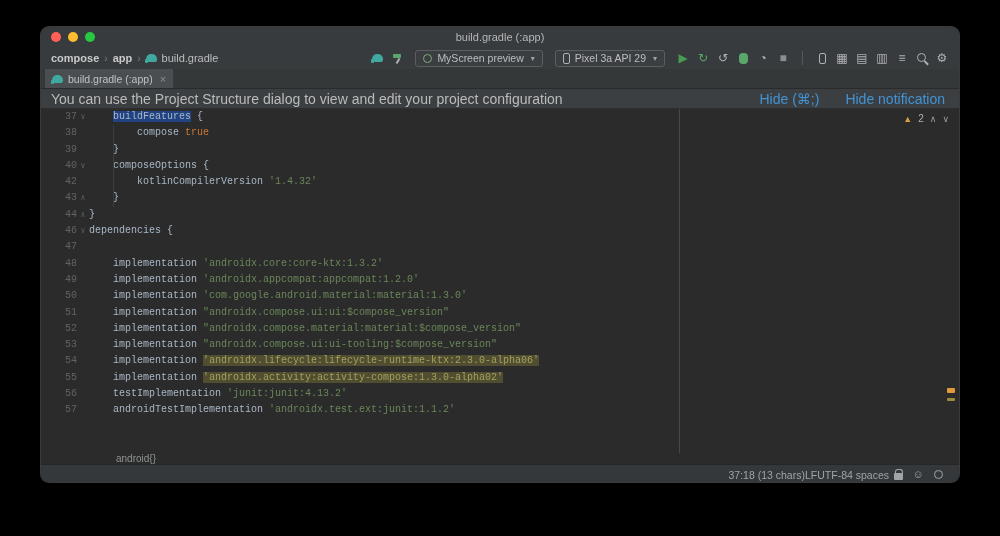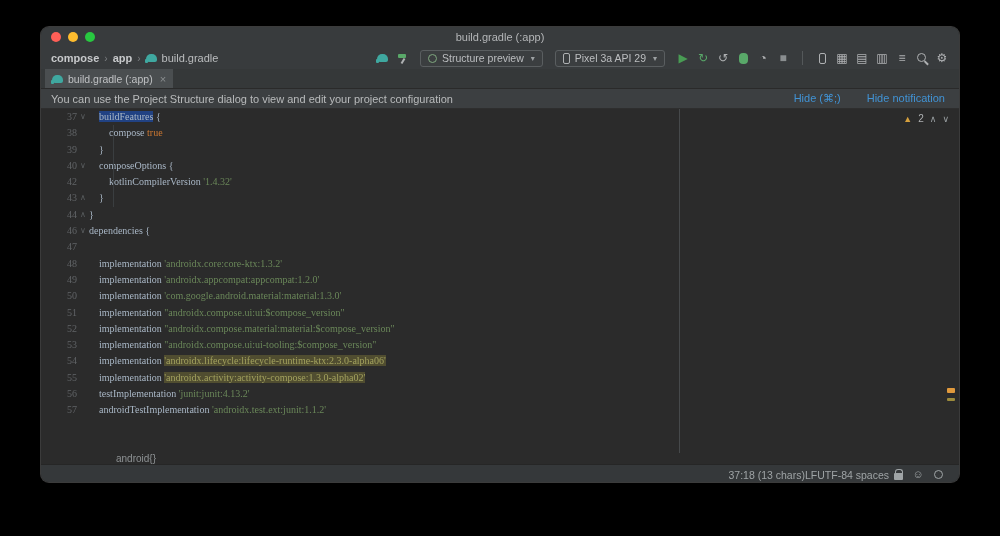--- a/index.html
+++ b/index.html
@@ -42,26 +42,26 @@
   .icon-lock{width:9px;height:7px;background:#9FA4A6;border-radius:1px;position:relative;display:inline-block;margin-top:3px}
   .icon-lock::before{content:"";position:absolute;top:-4px;left:1.5px;width:6px;height:4px;border:1.2px solid #9FA4A6;border-bottom:none;border-radius:3px 3px 0 0}
   .icon-donut{width:9px;height:9px;border:1.5px solid #9FA4A6;border-radius:50%;display:inline-block}
   .icon-smiley{font-size:11px;color:#9FA4A6;line-height:1}
   
   .tabbar{height:20px;background:#353839;display:flex;align-items:flex-end;padding-left:4px;border-bottom:1px solid #2A2A2A}
   .tab{height:19px;display:flex;align-items:center;gap:5px;padding:0 7px;background:#4A4E50;font-size:10.5px;color:#BFC1C3}
   .tab-close{color:#8A8E90;font-size:11px;margin-left:2px}
   
   .banner{height:20px;background:#3C3F41;display:flex;align-items:center;padding:0 14px 0 10px;
-    font-size:11px;color:#B9BBBC;border-bottom:1px solid #2E2E2E}
+    font-size:14px;color:#B9BBBC;border-bottom:1px solid #2E2E2E}
   .banner-links{margin-left:auto;display:flex;gap:26px}
   .blink{color:#4193D5}
   
   .editor{position:relative;height:344px;background:#2B2B2B;overflow:hidden}
-  .code-row{display:flex;height:16.3px;line-height:16.3px;font-family:Liberation Serif, serif;font-size:10px}
+  .code-row{display:flex;height:16.3px;line-height:16.3px;font-family:Liberation Mono, monospace;font-size:10px}
   .ln{width:36px;text-align:right;color:#606366;flex:none}
   .fold{width:12px;flex:none;text-align:center;color:#5A5E60;font-size:8px;line-height:16.3px}
   .code{white-space:pre;flex:1}
   .seg-pl{color:#A9B7C6}
   .seg-kw{color:#CC7832}
   .seg-str{color:#6A8759}
   .seg-id{color:#9876AA}
   .seg-sel{background:#214283;color:#A9B7C6}
   .seg-warn{background:#504D30;color:#A3A25E}
   .guide{position:absolute;left:638px;top:0;bottom:0;width:1px;background:#46494B}
@@ -106,21 +106,21 @@
     <div class="tool-group">
         <span class="tbtn">
           <span class="icon-gradle"></span>
         </span>
         <span class="tbtn">
           <span class="icon-hammer"></span>
         </span>
       </div>
     <div class="combo">
       <span class="icon-ring"></span>
-      <span>Structure preview</span>
+      <span>MyScreen preview</span>
       <span class="caret">▾</span>
     </div>
     <div class="combo">
       <span class="icon-phone"></span>
       <span>Pixel 3a API 29</span>
       <span class="caret">▾</span>
     </div>
     <div class="tool-group">
         <span class="tbtn">
           <span class="tglyph" style="color: rgb(73, 156, 84);">▶</span>

